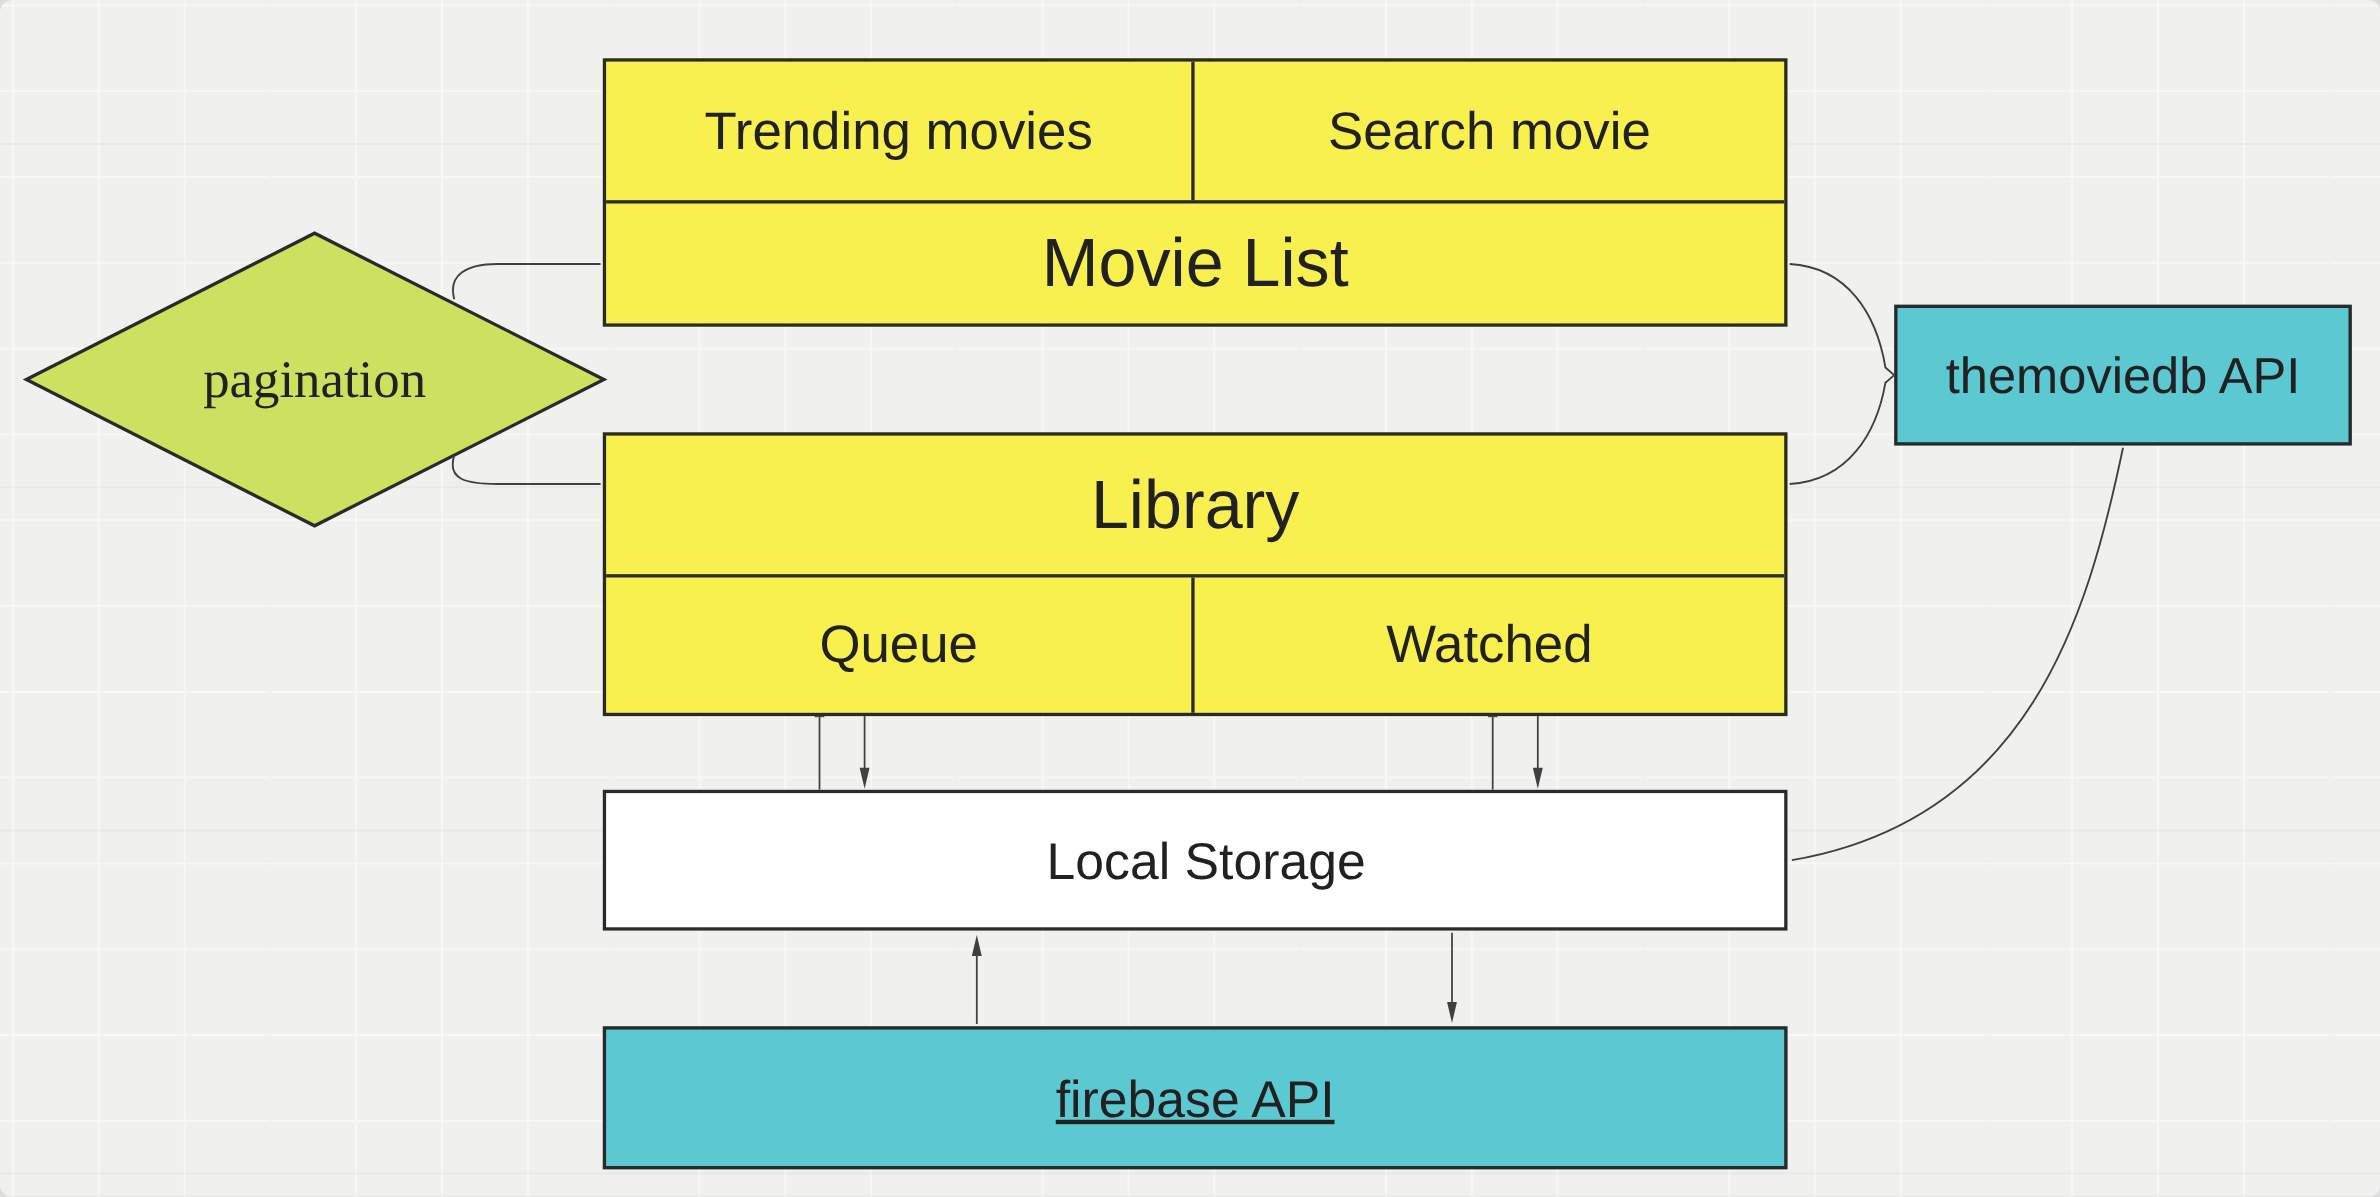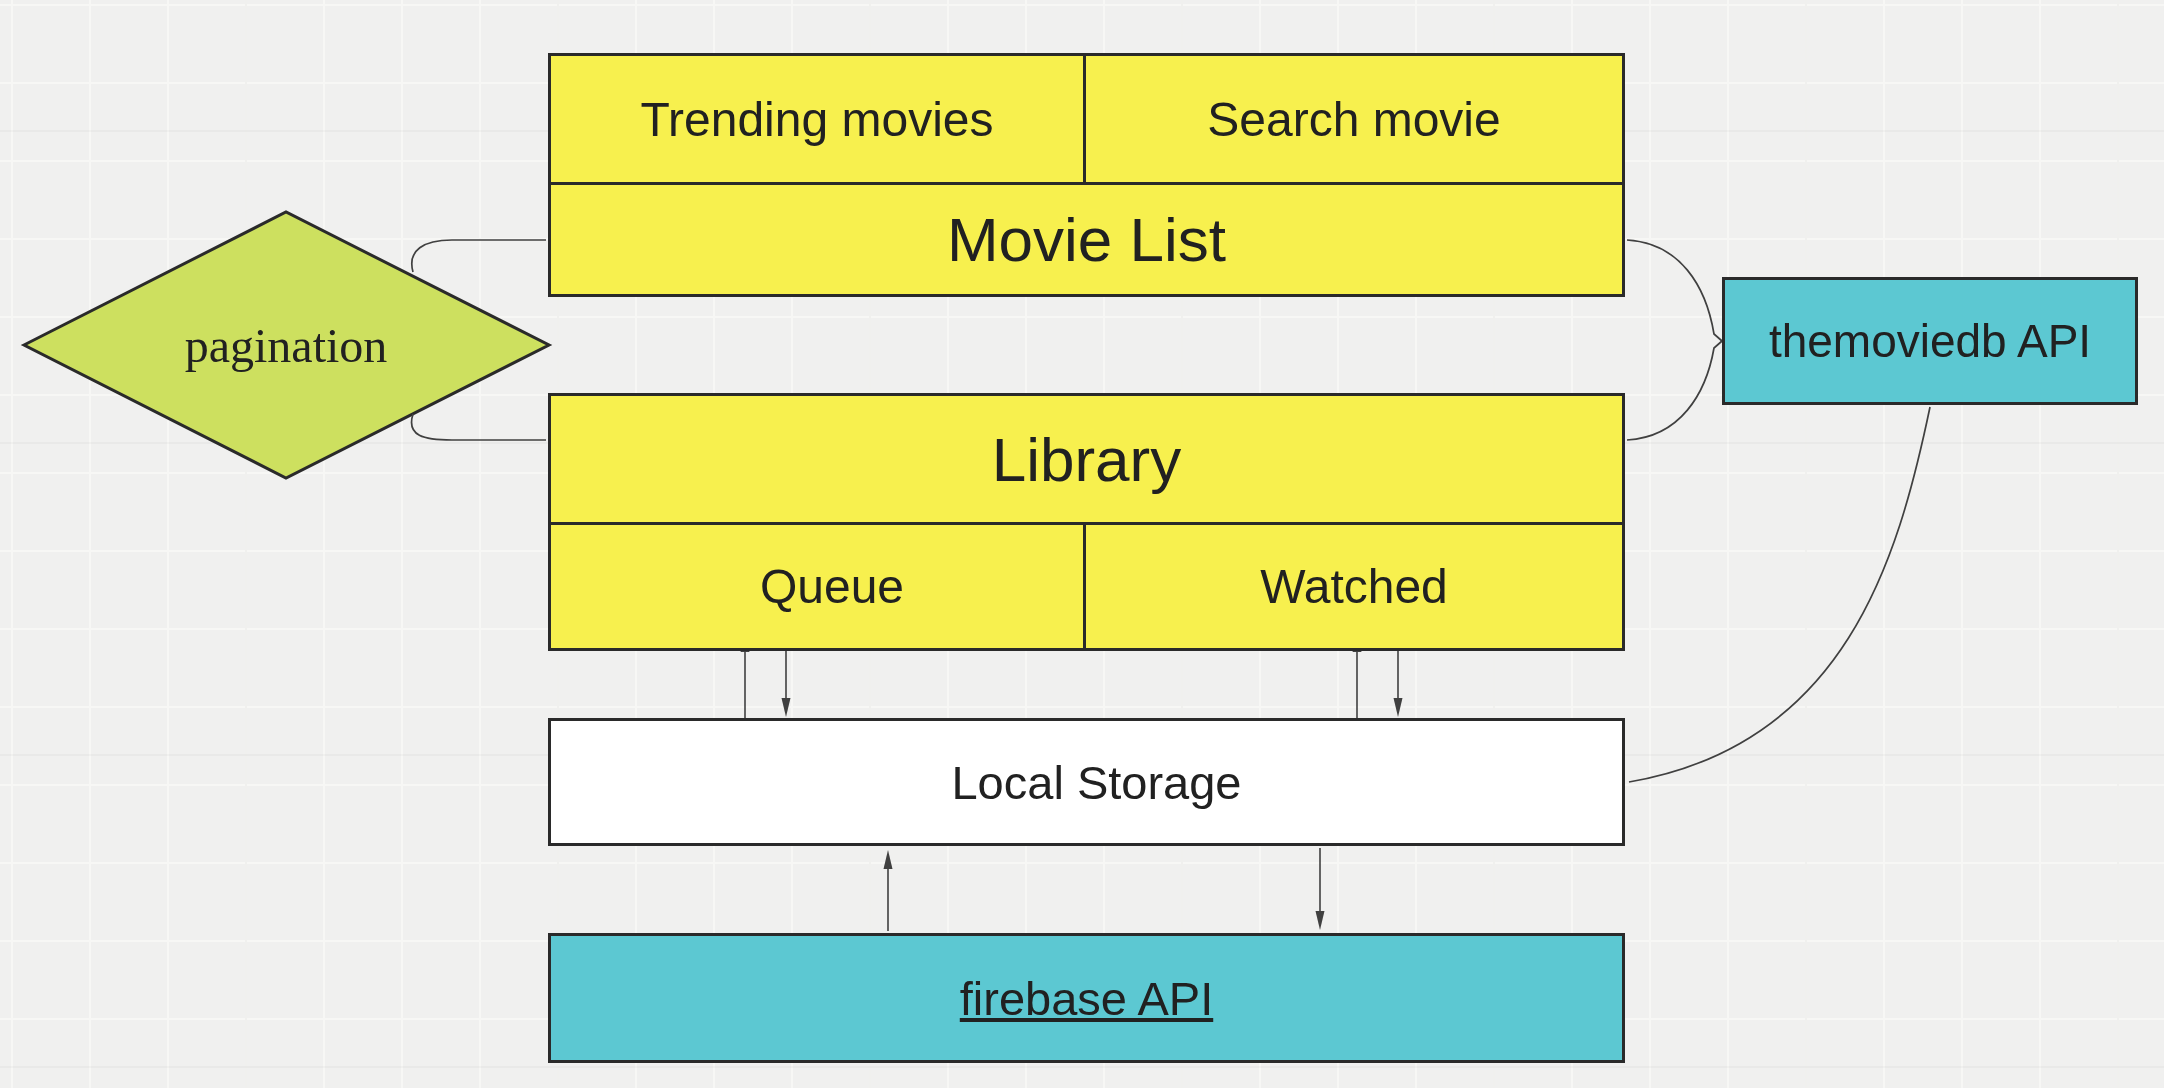--- a/index.html
+++ b/index.html
@@ -12,20 +12,21 @@
     width:2164px;height:1088px;
     overflow:hidden;
     background-color:var(--canvas-bg,#f0f0ef);
     background-image:
       linear-gradient(to right, rgba(0,0,0,0.028) 2px, transparent 2px),
       linear-gradient(to bottom, rgba(0,0,0,0.028) 2px, transparent 2px),
       linear-gradient(to right, var(--grid-line,#f7f7f5) 2px, transparent 2px),
       linear-gradient(to bottom, var(--grid-line,#f7f7f5) 2px, transparent 2px);
     background-size:312px 312px,312px 312px,78px 78px,78px 78px;
     background-position:245px 130px,245px 130px,11px 4px,11px 4px;
+    border-radius:11px;
   }
   .layer{position:absolute;inset:0;width:2164px;height:1088px;}
   .node{
     position:absolute;box-sizing:border-box;
     border:3px solid var(--border,#2a2a2a);
     color:var(--text,#212121);
   }
   .yellow{background:var(--node-yellow,#f7f04e);}
   .teal{background:var(--node-teal,#5cc8d2);}
   .white{background:var(--node-white,#ffffff);}
@@ -102,21 +103,21 @@
     <div class="cell fs-big" style="left:0;right:0;top:129px;bottom:0;">
       <span class="lbl">Movie List</span>
     </div>
   </div>
 
   <div class="node yellow" style="left:548px;top:393px;width:1077px;height:258px;">
     <div class="cell fs-big" style="left:0;right:0;top:0;height:126px;">
       <span class="lbl">Library</span>
     </div>
     <div class="divider" style="left:0;right:0;top:126px;height:3px;"></div>
-    <div class="cell fs-small" style="left:0;top:129px;width:532px;bottom:0;padding-left:15px;">
+    <div class="cell fs-small" style="left:0;top:129px;width:532px;bottom:0;">
       <span class="lbl">Queue</span>
     </div>
     <div class="cell fs-small" style="left:535px;top:129px;right:0;bottom:0;">
       <span class="lbl">Watched</span>
     </div>
     <div class="divider" style="left:532px;top:129px;width:3px;bottom:0;"></div>
   </div>
 
   <div class="node white cell fs-mid" style="left:548px;top:718px;width:1077px;height:128px;padding-left:20px;">
     <span class="lbl">Local Storage</span>

